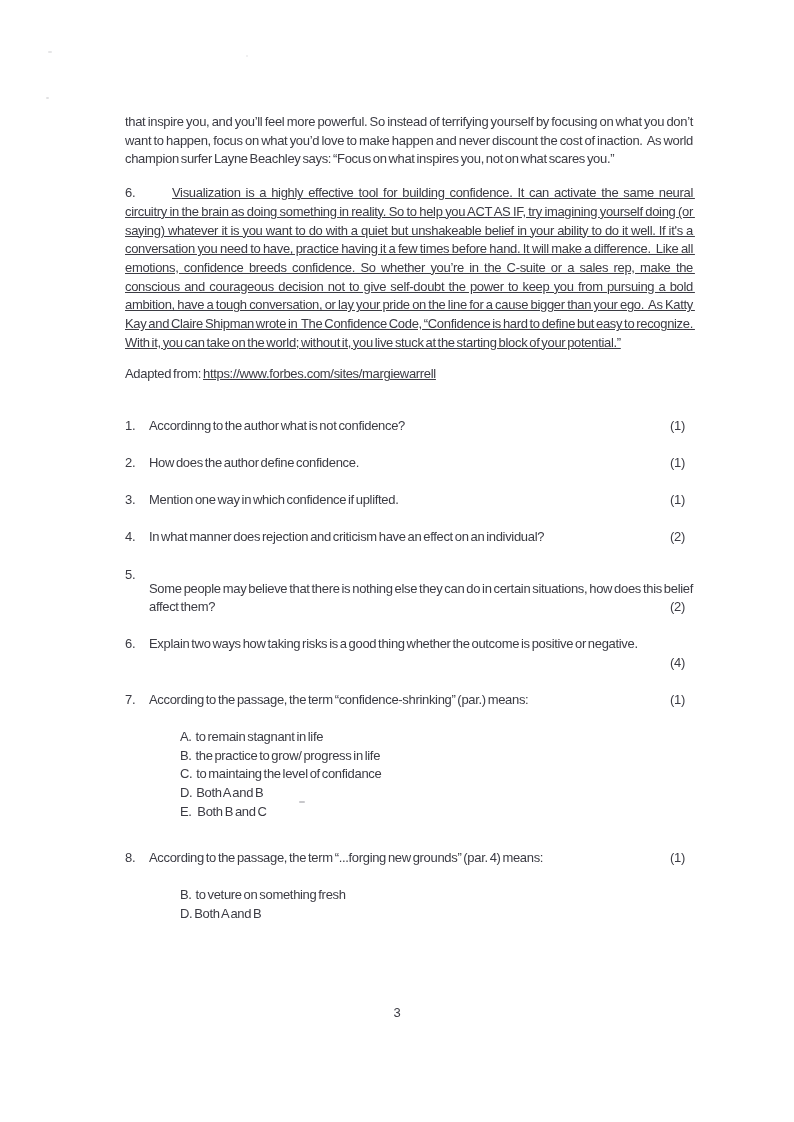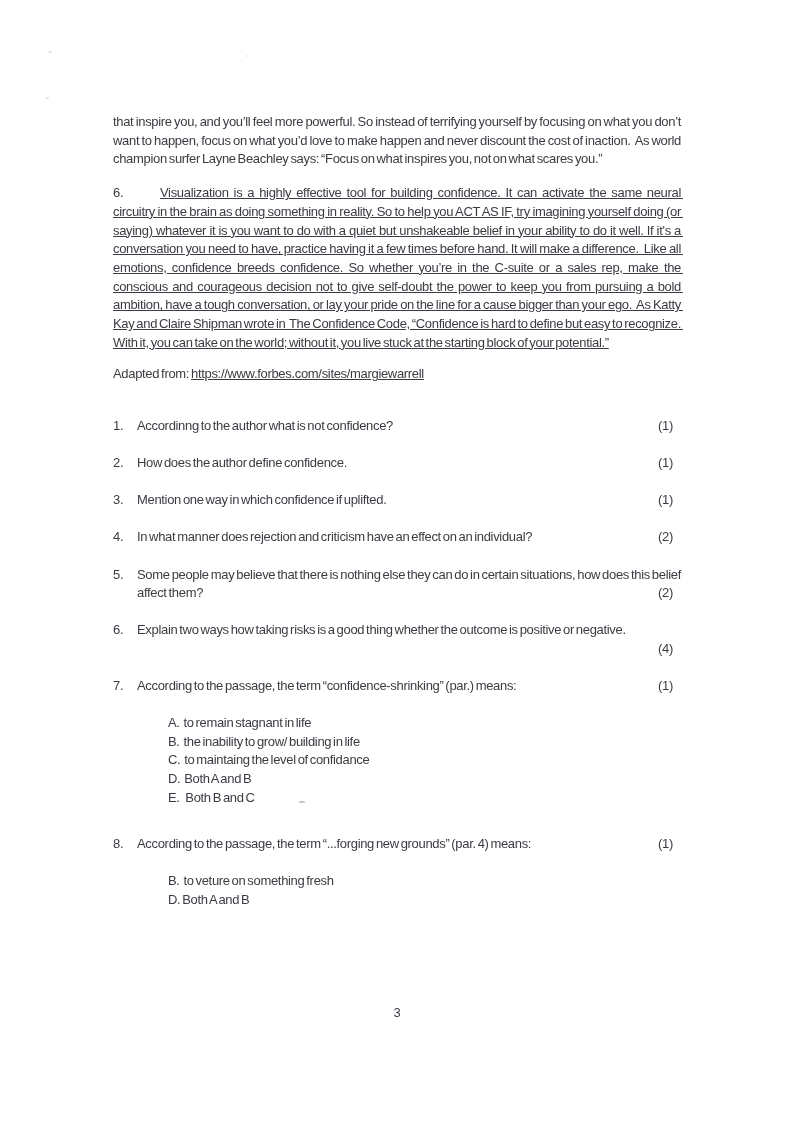--- a/index.html
+++ b/index.html
@@ -11,21 +11,21 @@
     overflow: hidden;
     font-family: "Liberation Sans", "DejaVu Sans", sans-serif;
     font-size: 13px;
     line-height: 18.7px;
     color: #3b3b43;
     letter-spacing: -0.32px;
     word-spacing: -1.4px;
   }
   .content {
     position: absolute;
-    left: 113px;
+    left: 125px;
     top: 0;
     width: 568px;
     padding-top: 113px;
   }
   .para {
     margin: 0;
     text-align: justify;
     white-space: pre-wrap;
   }
   .p6 { margin-top: 15px; text-decoration: underline; }
@@ -38,21 +38,21 @@
   }
   .questions { margin-top: 33px; }
   .q { margin-bottom: 18.4px; }
   .qrow { display: flex; align-items: flex-start; }
   .qnum { width: 24px; flex: 0 0 24px; }
   .qbody { flex: 1; min-width: 0; }
   .qline { display: flex; align-items: flex-end; }
   .qline .qtext { flex: 1; }
   .qline .qmarks { flex: 0 0 auto; margin-left: 8px; padding-right: 8px; white-space: nowrap; }
   
-  .q-marks-bottom .qbody { position: relative; }
+  .q-marks-bottom .qbody { position: relative; margin-top: 14px; }
   .q-marks-bottom .qtext { text-align: justify; }
   .q-marks-bottom .qmarks { position: absolute; right: 8px; bottom: 0; }
   
   .q-marks-below .qtext { text-align: justify; }
   .q-marks-below .qmarks { display: block; text-align: right; padding-right: 8px; }
   .q8 { margin-top: 28px; }
   .opts { margin-top: 18px; padding-left: 31px; }
   .opt { white-space: pre-wrap; }
   .pageno {
     position: absolute;
@@ -159,21 +159,21 @@
       <div class="q">
         <div class="qrow">
           <span class="qnum">7.</span>
           <div class="qbody">
             <div class="qline">
               <span class="qtext">According to the passage, the term “confidence-shrinking” (par.) means:</span>
               <span class="qmarks">(1)</span>
             </div>
             <div class="opts">
               <div class="opt">A.  to remain stagnant in life</div>
-              <div class="opt">B.  the inability to grow/ building in life</div>
+              <div class="opt">B.  the practice to grow/ progress in life</div>
               <div class="opt">C.  to maintaing the level of confidance</div>
               <div class="opt">D.  Both A and B</div>
               <div class="opt">E.   Both B and C</div>
             </div>
           </div>
         </div>
       </div>
 
       <div class="q q8">
         <div class="qrow">

